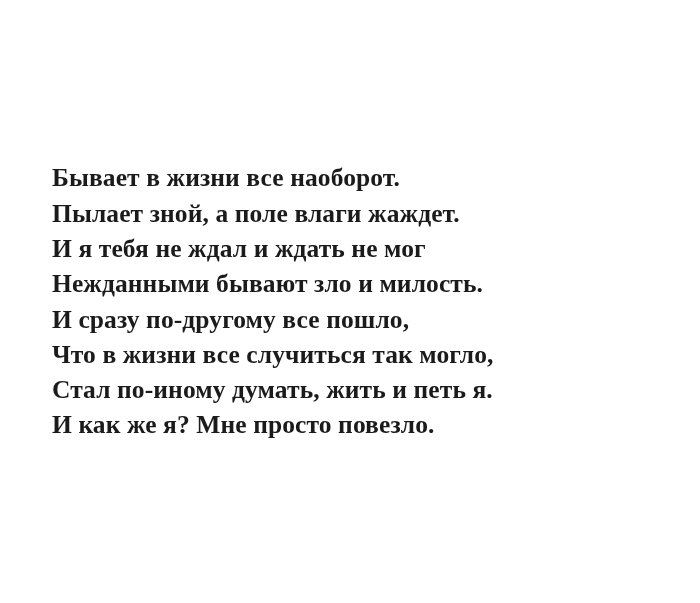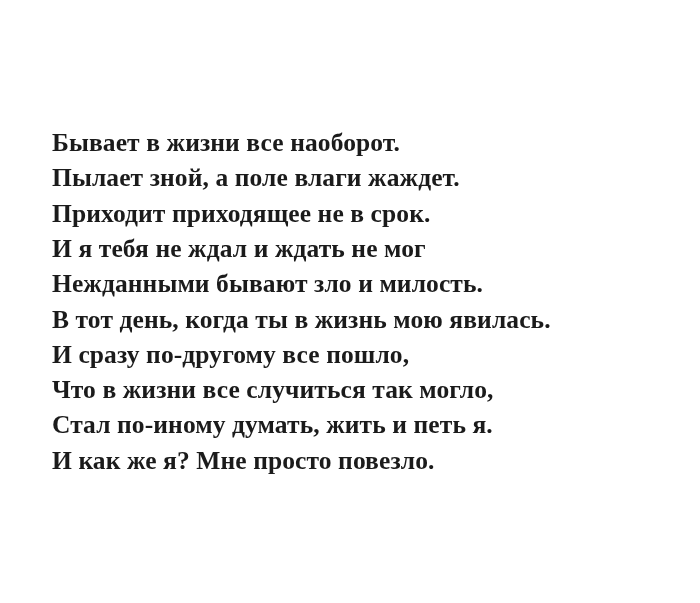--- a/index.html
+++ b/index.html
@@ -36,22 +36,20 @@
     text-align: left;
   }
 </style>
 </head>
 <body>
 
 <div class="page">
   <div class="poem">
     <span class="poem-line">Бывает в жизни все наоборот.</span>
     <span class="poem-line">Пылает зной, а поле влаги жаждет.</span>
-    <span class="poem-line">Приходит приходящее не в срок.</span>
     <span class="poem-line">И я тебя не ждал и ждать не мог</span>
     <span class="poem-line">Нежданными бывают зло и милость.</span>
-    <span class="poem-line">В тот день, когда ты в жизнь мою явилась.</span>
     <span class="poem-line">И сразу по-другому все пошло,</span>
     <span class="poem-line">Что в жизни все случиться так могло,</span>
     <span class="poem-line">Стал по-иному думать, жить и петь я.</span>
     <span class="poem-line">И как же я? Мне просто повезло.</span>
   </div>
 </div>
 
 </body></html>

